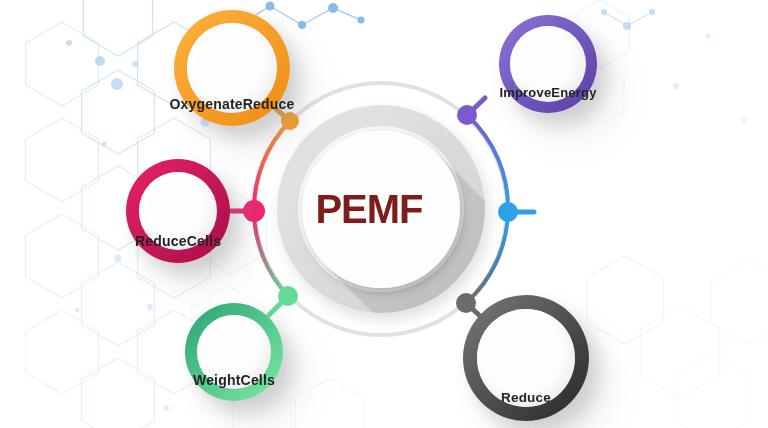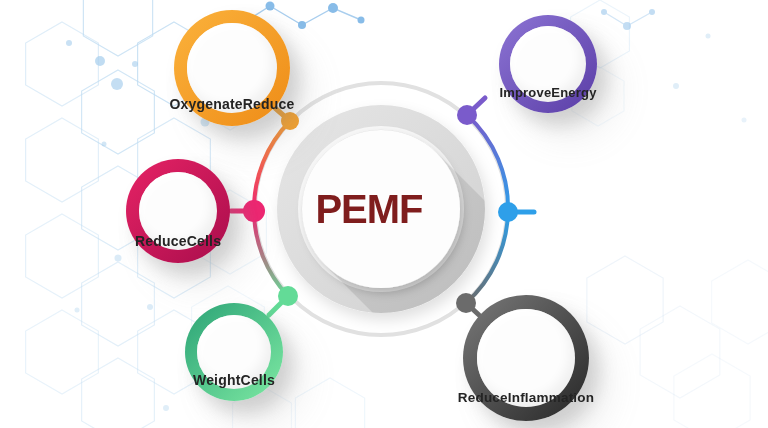--- a/index.html
+++ b/index.html
@@ -204,19 +204,18 @@
   </div>
   <div class="node n-wt">
     <div class="inner">
       <span>Weight</span>
       <span>Cells</span>
     </div>
   </div>
   <div class="node n-inf">
     <div class="inner">
       <span>Reduce</span>
-      <span>Inflammation</span>
     </div>
   </div>
 
   <div class="pemf">PEMF</div>
 
 </div>
 
 </body></html>

